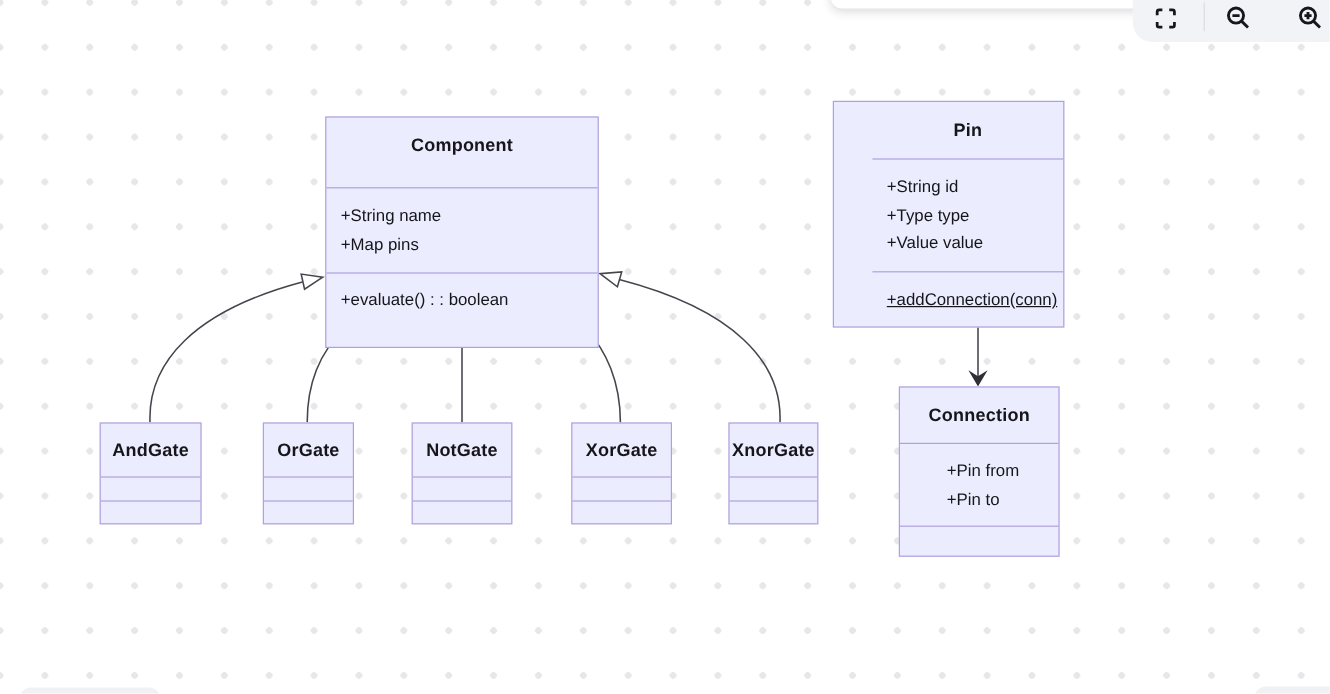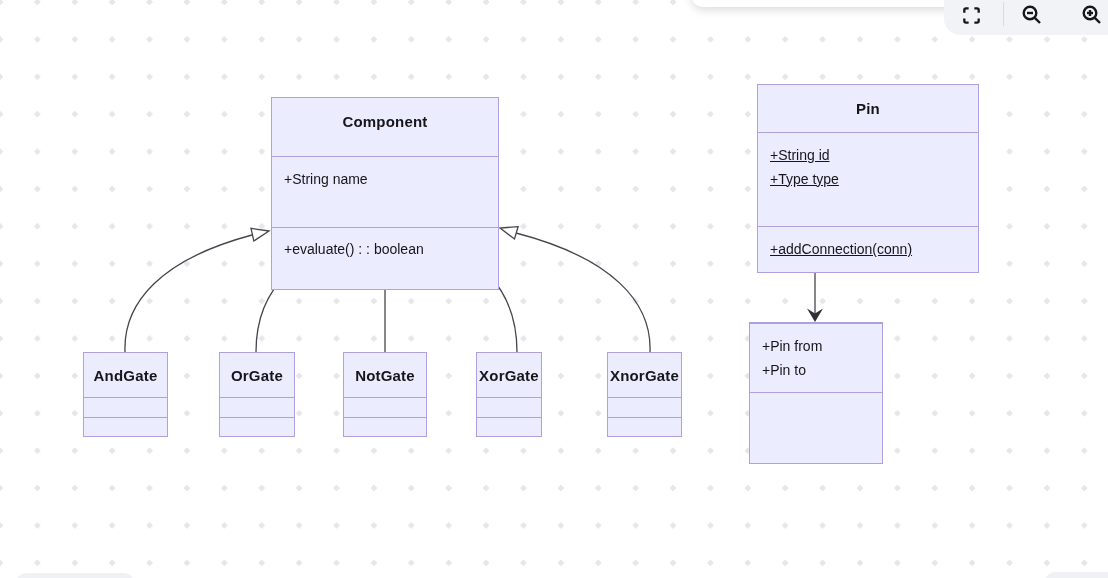--- a/index.html
+++ b/index.html
@@ -33,38 +33,38 @@
     letter-spacing:.2px;
   }
   .sec{border-top:1px solid #b0a0dd;box-sizing:border-box;padding:11px 0 0 0;}
   .member{font-size:14px;line-height:23.5px;padding:0 8px 0 12px;white-space:nowrap;}
 
   #cls-component{left:271px;top:97px;width:228px;height:193px;}
   #cls-component .cls-title{height:46px;}
   #cls-component .attrs{height:71px;margin-top:12px;}
   #cls-component .methods{height:44px;padding-top:10px;}
 
-  #cls-pin{left:757px;top:84px;width:222px;height:189px;}
+  #cls-pin{left:694px;top:84px;width:193px;height:189px;padding-left:32px;}
   #cls-pin .cls-title{height:47px;}
-  #cls-pin .attrs{height:94px;text-decoration:underline;}
+  #cls-pin .attrs{height:94px;}
   #cls-pin .methods{height:46px;text-decoration:underline;}
 
   #cls-connection{left:749px;top:322px;width:134px;height:142px;}
   #cls-connection .cls-title{height:46px;}
-  #cls-connection .attrs{height:69px;}
+  #cls-connection .attrs{height:69px;padding-left:27px;}
   #cls-connection .methods{height:25px;padding:0;}
 
   .gate{height:85px;top:352px;text-align:right;}
   .gate .cls-title{height:44px;}
   .gate .row1{height:20px;padding:0;}
   .gate .row2{height:19px;padding:0;}
   #cls-andgate{left:83px;width:85px;}
   #cls-orgate{left:219px;width:76px;}
   #cls-notgate{left:343px;width:84px;}
-  #cls-xorgate{left:476px;width:66px;}
+  #cls-xorgate{left:476px;width:84px;}
   #cls-xnorgate{left:607px;width:75px;}
 
   
   .top-card{
     position:absolute;left:692px;top:-30px;width:266px;height:37px;z-index:4;
     background:#ffffff;border-radius:10px;
     box-shadow:0 3px 8px rgba(30,35,48,.16);
   }
   .toolbar{
     position:absolute;left:944px;top:-16px;width:180px;height:51px;z-index:5;
@@ -126,38 +126,41 @@
   <g>
     <line class="rel" x1="815" y1="272" x2="815" y2="314"></line>
     <path class="vhead" d="M807,308.5 L815,322 L823,308.5 L815,313.5 Z"></path>
   </g>
 </svg>
 
 <div class="cls" id="cls-component">
   <div class="cls-title">Component</div>
   <div class="sec attrs">
     <div class="member">+String name</div>
+    <div class="member">+Map pins</div>
   </div>
   <div class="sec methods">
     <div class="member">+evaluate() : : boolean</div>
   </div>
 </div>
 
 <div class="cls" id="cls-pin">
   <div class="cls-title">Pin</div>
   <div class="sec attrs">
     <div class="member">+String id</div>
     <div class="member">+Type type</div>
+    <div class="member">+Value value</div>
   </div>
   <div class="sec methods">
     <div class="member">+addConnection(conn)</div>
   </div>
 </div>
 
 <div class="cls" id="cls-connection">
+  <div class="cls-title">Connection</div>
   <div class="sec attrs">
     <div class="member">+Pin from</div>
     <div class="member">+Pin to</div>
   </div>
   <div class="sec methods"></div>
 </div>
 
 <div class="cls gate" id="cls-andgate">
   <div class="cls-title">AndGate</div>
   <div class="sec row1"></div>

